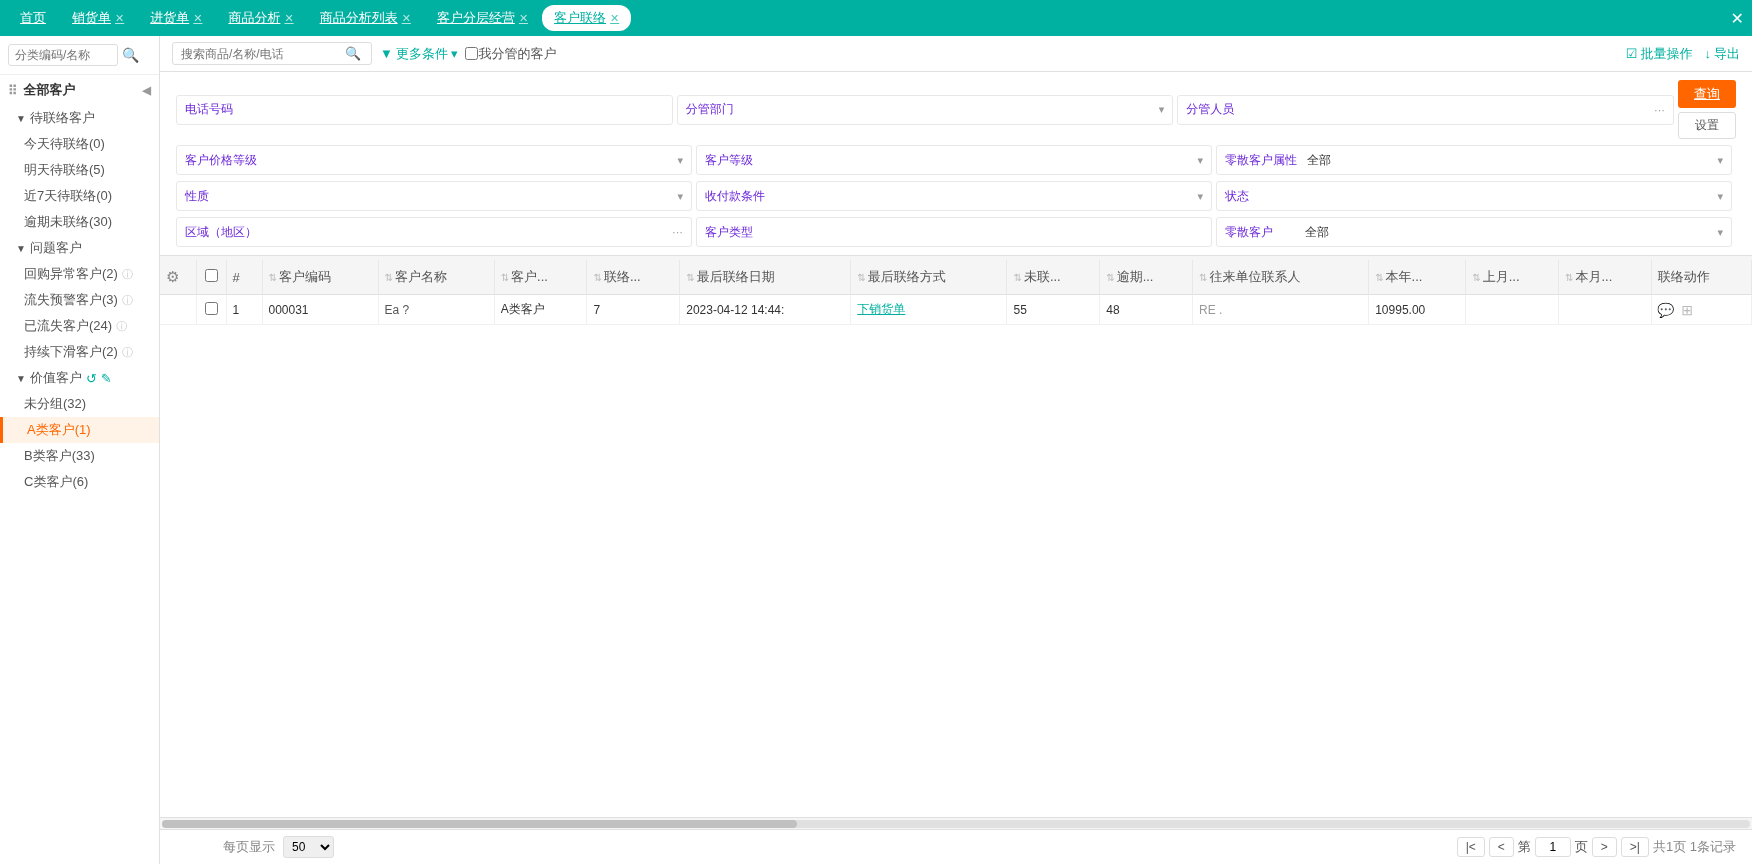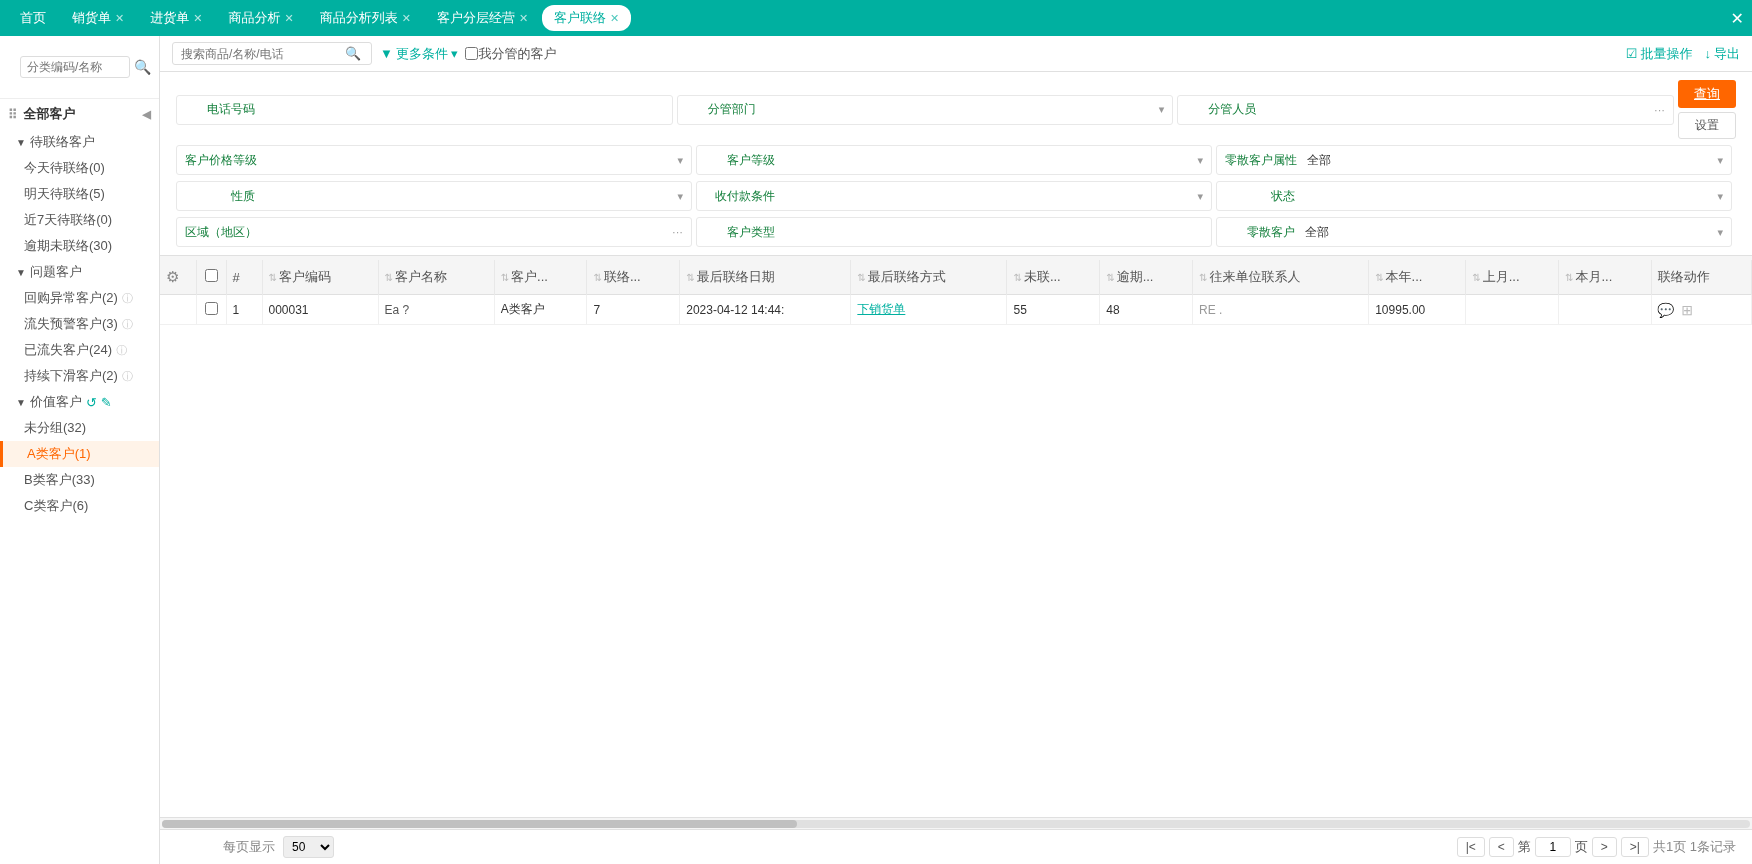--- a/index.html
+++ b/index.html
@@ -17,20 +17,21 @@
     .nav-item {
       color: #fff;
       padding: 4px 12px;
       cursor: pointer;
       border-radius: 3px 3px 0 0;
       font-size: 13px;
       display: flex;
       align-items: center;
       gap: 4px;
       white-space: nowrap;
+      text-decoration: underline;
     }
     .nav-item.active {
       background: #fff;
       color: #00b0a0;
       border-radius: 12px;
     }
     .nav-item .close-x {
       font-size: 11px;
       color: inherit;
       opacity: 0.7;
@@ -53,21 +54,21 @@
     
     .sidebar {
       width: 160px;
       background: #fff;
       border-right: 1px solid #e0e0e0;
       display: flex;
       flex-direction: column;
       flex-shrink: 0;
     }
     .sidebar-search {
-      padding: 20px;
+      padding: 8px;
       border-bottom: 1px solid #eee;
       display: flex;
       align-items: center;
       gap: 4px;
     }
     .sidebar-search input {
       border: 1px solid #ddd;
       border-radius: 3px;
       padding: 3px 6px;
       font-size: 12px;
@@ -188,25 +189,24 @@
       align-items: center;
       flex: 1;
       gap: 6px;
       border: 1px solid #e8e8e8;
       border-radius: 3px;
       padding: 4px 8px;
       margin-right: 4px;
       min-height: 30px;
     }
     .filter-field label {
-      color: #15803d;
+      color: #6d28d9;
       white-space: nowrap;
       font-size: 12px;
       min-width: 70px;
-      text-align: right;
     }
     .filter-field input, .filter-field select {
       border: none;
       outline: none;
       font-size: 12px;
       flex: 1;
       color: #333;
     }
     .filter-field .arrow { color: #999; font-size: 11px; margin-left: auto; }
     .filter-field .dots { color: #999; font-size: 11px; margin-left: auto; }

